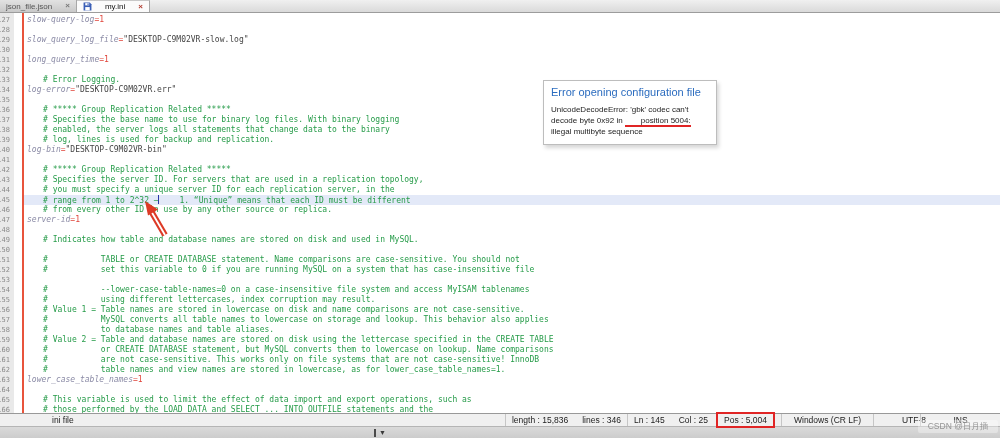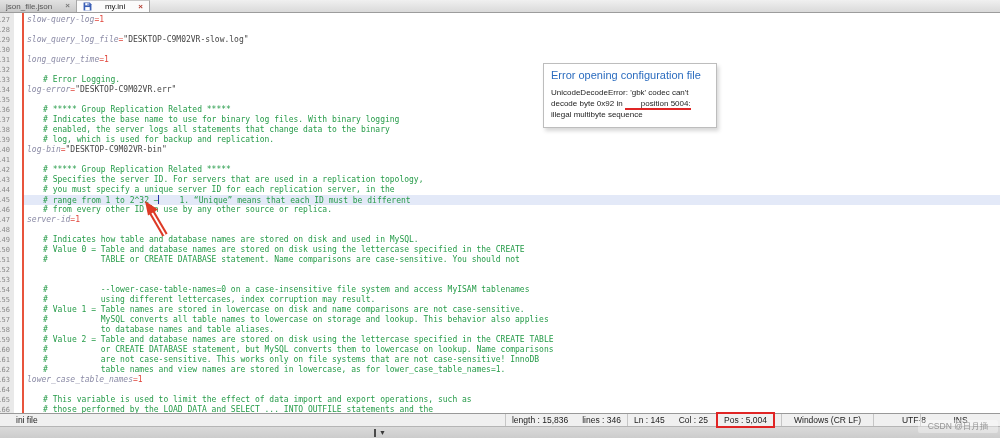--- a/index.html
+++ b/index.html
@@ -36,37 +36,37 @@
   .ltext { position:absolute; left:27px; top:0; height:10px; white-space:pre; }
   .com { color:var(--comment);margin-left:16px; }
   .key { color:var(--key); font-style:italic; }
   .op  { color:var(--value-num); }
   .num { color:var(--value-num); }
   .str { color:var(--value-str); }
   .caret { display:inline-block; width:1px; height:9px; background:var(--caret);
     margin:0 -0.5px; vertical-align:-1px; }
 
   
-  .tooltip { position:absolute; left:543px; top:63px; width:174px; z-index:6;
+  .tooltip { position:absolute; left:543px; top:80px; width:174px; z-index:6;
     background:#fff; border:1px solid #bdbdbd; box-shadow:2px 3px 4px rgba(0,0,0,.16);
     padding:5px 7px 7px 7px; }
   .tooltip-title { font-size:11px; font-weight:normal; color:var(--tooltip-title); margin-bottom:6px; }
   .tooltip-body { font-size:8px; line-height:11px; color:#1c1c1c; }
   .u-red { border-bottom:2px solid var(--annotation);padding-left:16px; }
 
   
   .arrow-svg { position:absolute; left:121px; top:197px; width:56px; height:44px; z-index:5; }
 
   
   .statusbar { position:absolute; top:413px; left:0; width:1000px; height:13px;
     background:#f0f0f0; border-top:1px solid #999; display:flex; align-items:center;
     font-size:8.5px; color:#222; }
   .pane { display:flex; align-items:center; height:100%; padding:0 6px;
     border-left:1px solid #c6c6c6; white-space:nowrap; }
-  .pane:first-child { border-left:none; flex:1; padding-left:16px; }
+  .pane:first-child { border-left:none; flex:1; padding-left:4px;margin-left:48px; }
   .pane .gap { display:inline-block; width:14px; }
   .pane-eol { width:92px; justify-content:center; }
   .pane-enc { width:42px; justify-content:center;padding-left:40px; }
   .pane-ins { width:80px; justify-content:center; }
   .red-box { display:inline-block; border:2px solid var(--annotation);
     padding:1px 6px; margin-left:8px; position:relative; z-index:8; background:transparent;text-align:center; }
 
   
   .taskbar { position:absolute; top:426px; left:0; width:1000px; height:12px;
     background:linear-gradient(#dadada,#cccccc); border-top:1px solid #b5b5b5; }
@@ -162,33 +162,33 @@
       <div class="line">
         <span class="lnum">
           <span>136</span>
         </span>
         <span class="ltext"><span class="com"># ***** Group Replication Related *****</span></span>
       </div>
       <div class="line">
         <span class="lnum">
           <span>137</span>
         </span>
-        <span class="ltext"><span class="com"># Indicates the base name to use for binary log files. With binary logging</span></span>
+        <span class="ltext"><span class="com"># Specifies the base name to use for binary log files. With binary logging</span></span>
       </div>
       <div class="line">
         <span class="lnum">
           <span>138</span>
         </span>
         <span class="ltext"><span class="com"># enabled, the server logs all statements that change data to the binary</span></span>
       </div>
       <div class="line">
         <span class="lnum">
           <span>139</span>
         </span>
-        <span class="ltext"><span class="com"># log, which is used for backup and replication.</span></span>
+        <span class="ltext"><span class="com"># log, lines is used for backup and replication.</span></span>
       </div>
       <div class="line">
         <span class="lnum">
           <span>140</span>
         </span>
         <span class="ltext"><span class="key">log-bin</span><span class="op">=</span><span class="str">"DESKTOP-C9M02VR-bin"</span></span>
       </div>
       <div class="line">
         <span class="lnum">
           <span>141</span>
@@ -241,32 +241,32 @@
       <div class="line">
         <span class="lnum">
           <span>149</span>
         </span>
         <span class="ltext"><span class="com"># Indicates how table and database names are stored on disk and used in MySQL.</span></span>
       </div>
       <div class="line">
         <span class="lnum">
           <span>150</span>
         </span>
-        <span class="ltext"><span class="com"># Value 0 = Table and database names are stored on disk using the lettercase specified in the CREATE</span></span>
       </div>
       <div class="line">
         <span class="lnum">
           <span>151</span>
         </span>
         <span class="ltext"><span class="com">#           TABLE or CREATE DATABASE statement. Name comparisons are case-sensitive. You should not</span></span>
       </div>
       <div class="line">
         <span class="lnum">
           <span>152</span>
         </span>
+        <span class="ltext"><span class="com">#           set this variable to 0 if you are running MySQL on a system that has case-insensitive file</span></span>
       </div>
       <div class="line">
         <span class="lnum">
           <span>153</span>
         </span>
       </div>
       <div class="line">
         <span class="lnum">
           <span>154</span>
         </span>

